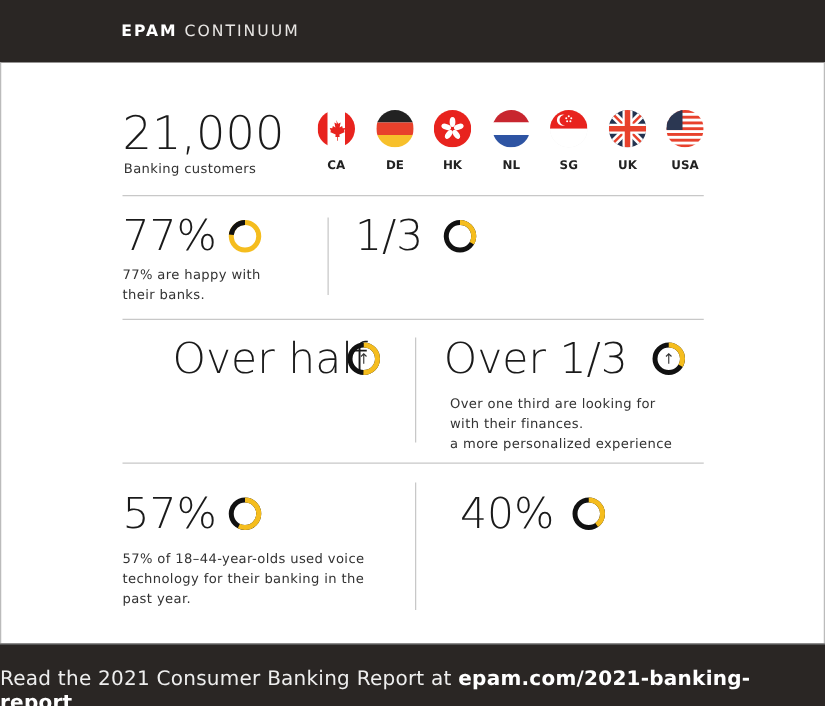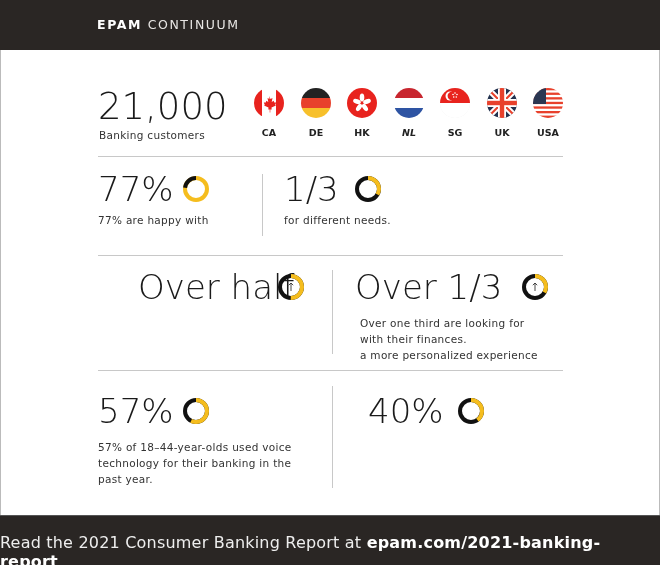--- a/index.html
+++ b/index.html
@@ -120,49 +120,49 @@
           <rect y="23" width="30" height="2.3"></rect>
           <rect y="27.6" width="30" height="2.4"></rect>
         </g>
         <rect width="13" height="16" fill="#2b3752"></rect>
       </svg>
   </div>
 
   <div class="flag-code" style="left:248px; top:77px;">CA</div>
   <div class="flag-code" style="left:295px; top:77px;">DE</div>
   <div class="flag-code" style="left:341px; top:77px;">HK</div>
-  <div class="flag-code" style="left:388px; top:77px;font-style:italic;">NL</div>
+  <div class="flag-code" style="left:388px; top:77px;">NL</div>
   <div class="flag-code" style="left:434px; top:77px;">SG</div>
   <div class="flag-code" style="left:481px; top:77px;">UK</div>
   <div class="flag-code" style="left:527px; top:77px;">USA</div>
 
   <div class="hline" style="left:97px; top:106px; width:465px;"></div>
 
   <div class="abs big" style="left:97px; top:122px; font-size:34px;">77%</div>
   <div class="ring" style="left:181px; top:125px;">
     <svg viewBox="0 0 28 28">
         <circle cx="14" cy="14" r="11" fill="none" stroke="#f5bd1e" stroke-width="4"></circle>
         <circle cx="14" cy="14" r="11" fill="none" stroke="#111" stroke-width="4" stroke-dasharray="15.9 69.1" transform="rotate(-90 14 14) scale(1 -1) translate(0 -28)"></circle>
       </svg>
   </div>
   <div class="abs desc" style="left:97px; top:162px;">
     <div>77% are happy with</div>
+    <div>their banks.</div>
   </div>
 
   <div class="vline" style="left:261px; top:124px; height:62px;"></div>
 
   <div class="abs big" style="left:283px; top:122px; font-size:34px;">1/3</div>
   <div class="ring" style="left:353px; top:125px;">
     <svg viewBox="0 0 28 28">
         <circle cx="14" cy="14" r="11" fill="none" stroke="#111" stroke-width="4"></circle>
         <circle cx="14" cy="14" r="11" fill="none" stroke="#f5bd1e" stroke-width="4" stroke-dasharray="23 46.1" transform="rotate(-90 14 14)"></circle>
       </svg>
   </div>
   <div class="abs desc" style="left:283px; top:162px;">
-    <div>for different needs.</div>
   </div>
 
   <div class="hline" style="left:97px; top:205px; width:465px;"></div>
 
   <div class="abs big" style="left:97px; top:220px; font-size:34px;margin-left:40px;">Over half</div>
   <div class="ring" style="left:276px; top:223px;">
     <svg viewBox="0 0 28 28">
         <circle cx="14" cy="14" r="11" fill="none" stroke="#111" stroke-width="4"></circle>
         <circle cx="14" cy="14" r="11" fill="none" stroke="#f5bd1e" stroke-width="4" stroke-dasharray="34.6 69.1" transform="rotate(-90 14 14)"></circle>
         <path d="M14 18 V10 M11.8 12.2 L14 10 L16.2 12.2" stroke="#333" stroke-width="0.9" fill="none"></path>

